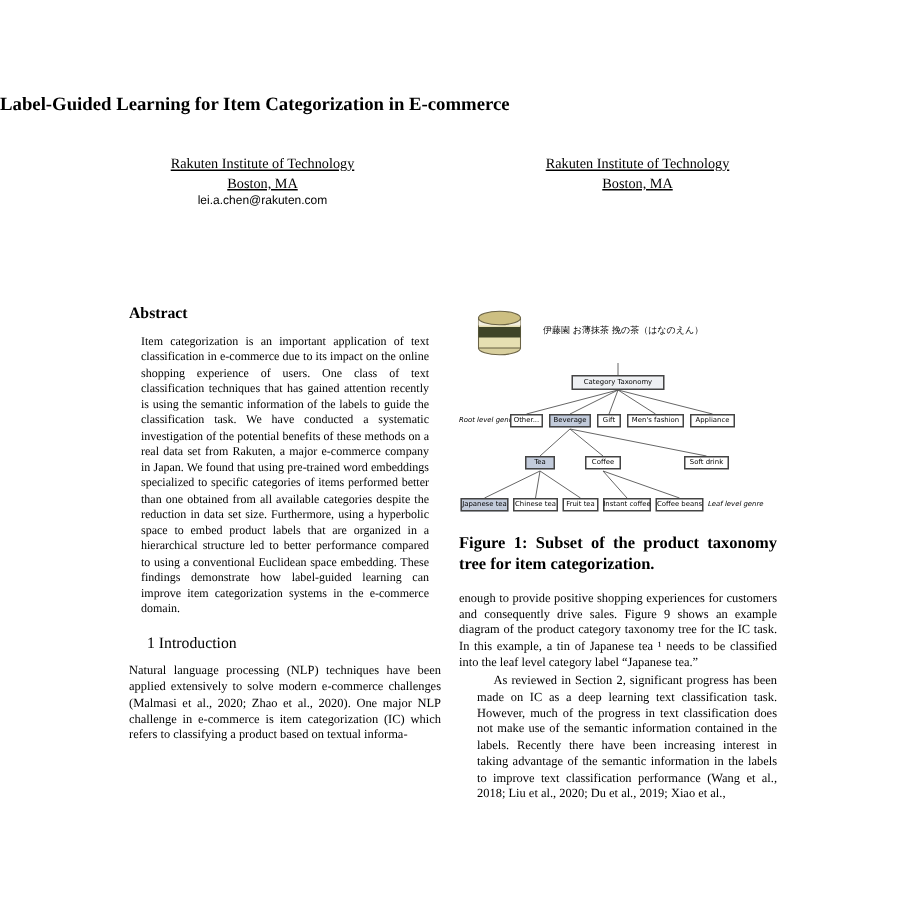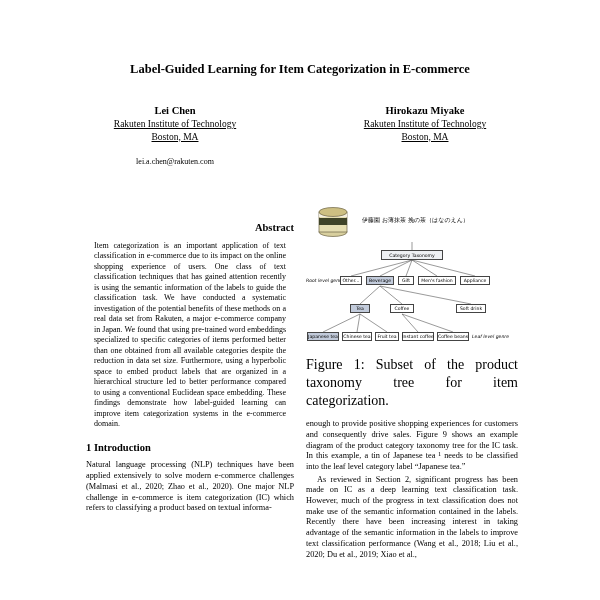--- a/index.html
+++ b/index.html
@@ -1,66 +1,64 @@
 <!DOCTYPE html>
 <html><head>
 <meta charset="utf-8">
 <style>
   * { margin:0; padding:0; box-sizing:border-box; }
   html,body { width:600px; height:600px; background:#fff; overflow:hidden; }
   body { font-family:"Liberation Serif", serif; color:#000; position:relative; }
 
-  .title { position:absolute; top:62px; left:0; width:600px; text-align:center;
+  .title { position:absolute; top:62px; left:0; width:600px; 
            font-size:12.5px; font-weight:bold; }
 
   .authors { position:absolute; top:104px; left:50px; width:500px; display:flex; }
   .author { flex:1; text-align:center; }
   .author .name { font-weight:bold; font-size:10.5px; line-height:14px; }
   .author .aff, .author .loc { font-size:9.5px; line-height:12.5px;text-decoration:underline; }
-  .author .email { font-family:Liberation Serif, serif; font-size:8px; margin-top:14px; }
+  .author .email { font-family:Liberation Sans, sans-serif; font-size:8px; margin-top:0; }
 
   .col-left  { position:absolute; left:86px;  top:204px; width:208px; }
   .col-right { position:absolute; left:306px; top:204px; width:212px; }
 
-  .abs-head { text-align:right; font-weight:bold; font-size:10.5px; margin-bottom:8px;margin-top:18px; }
+  .abs-head { text-align:left; font-weight:bold; font-size:10.5px; margin-bottom:8px; }
   .abs-text { font-size:8px; line-height:1.31; text-align:justify; padding:0 8px;font-family:Liberation Serif, serif; }
-  .sec-head { font-size:10.5px; font-weight:bold; margin:13px 0 7px; }
+  .sec-head { font-size:10.5px; font-weight:normal; margin:13px 12px 7px; }
   .body-text { font-size:8.3px; line-height:1.29; text-align:justify; }
-  .indent { text-indent:11px; }
+  .indent { text-indent:11px;margin-left:12px; }
 
   .figure { position:relative; width:212px; height:146px; }
   .tin { position:absolute; left:8px; top:0; }
   .product-label { position:absolute; left:56px; top:12px; width:154px;
                    font-size:6px; font-family:"DejaVu Sans", sans-serif; }
   .tree { position:absolute; left:0; top:38px; width:212px; height:104px; }
   .tree .connectors { position:absolute; left:0; top:0; }
   .node { position:absolute; border:0.7px solid #444; background:#fff;
           font-size:4.6px; font-family:"DejaVu Sans", sans-serif;
           height:9px; display:flex; align-items:center; justify-content:center;
           white-space:nowrap; z-index:1; }
   .node.hl { background:#c2cbdb; }
   .node.root { background:#eef0f3; }
   .lvl-label { position:absolute; font-style:italic; font-size:4.6px;
                font-family:"DejaVu Sans", sans-serif; z-index:1; }
-  .caption { font-size:14px; line-height:1.27; text-align:justify; margin:6px 0 10px; }
+  .caption { font-size:11px; line-height:1.27; text-align:justify; margin:6px 0 10px;font-weight:bold; }
 </style>
 </head>
 <body>
 
 <div class="title">Label-Guided Learning for Item Categorization in E-commerce</div>
 
 <div class="authors">
   <div class="author">
-    <div class="name">Lei Chen</div>
     <div class="aff">Rakuten Institute of Technology</div>
     <div class="loc">Boston, MA</div>
     <div class="email">lei.a.chen@rakuten.com</div>
   </div>
   <div class="author">
-    <div class="name">Hirokazu Miyake</div>
     <div class="aff">Rakuten Institute of Technology</div>
     <div class="loc">Boston, MA</div>
   </div>
 </div>
 
 <div class="col-left">
   <div class="abs-head">Abstract</div>
   <div class="abs-text">Item categorization is an important application of text classification in e-commerce due to its impact on the online shopping experience of users. One class of text classification techniques that has gained attention recently is using the semantic information of the labels to guide the classification task. We have conducted a systematic investigation of the potential benefits of these methods on a real data set from Rakuten, a major e-commerce company in Japan. We found that using pre-trained word embeddings specialized to specific categories of items performed better than one obtained from all available categories despite the reduction in data set size. Furthermore, using a hyperbolic space to embed product labels that are organized in a hierarchical structure led to better performance compared to using a conventional Euclidean space embedding. These findings demonstrate how label-guided learning can improve item categorization systems in the e-commerce domain.</div>
   <div class="sec-head">1  Introduction</div>
   <div class="body-text">Natural language processing (NLP) techniques have been applied extensively to solve modern e-commerce challenges (Malmasi et al., 2020; Zhao et al., 2020). One major NLP challenge in e-commerce is item categorization (IC) which refers to classifying a product based on textual informa-</div>

